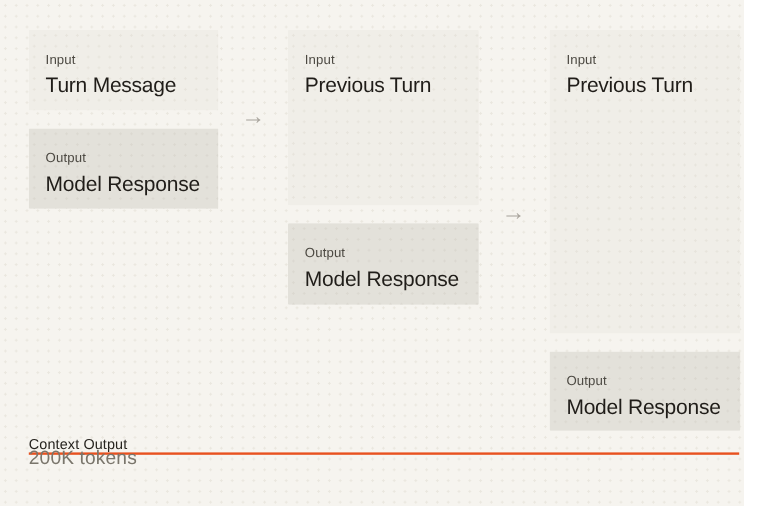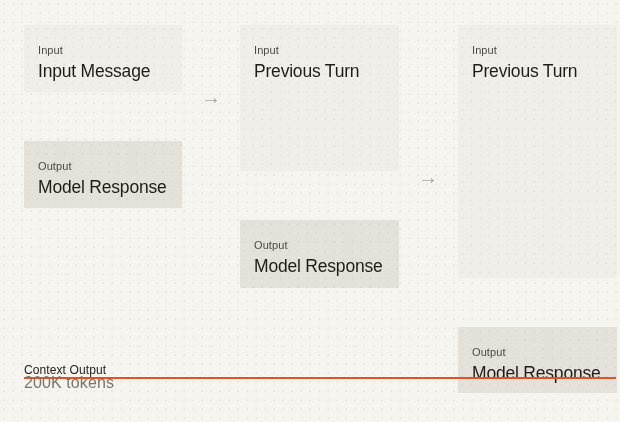--- a/index.html
+++ b/index.html
@@ -25,21 +25,20 @@
   }
   .box.input-box {
     background-color: #f0eee8;
     background-image: radial-gradient(#e7e4dc 1px, transparent 1px);
     background-size: 9px 9px;
   }
   .box.output-box {
     background-color: #e3e1da;
     background-image: radial-gradient(#dbd8d0 1px, transparent 1px);
     background-size: 9px 9px;
-    margin-top: 34px;
   }
   .box .kind-label {
     display: block;
     font-size: 11px;
     line-height: 13px;
     color: #4c4942;
     margin-bottom: 3px;
     letter-spacing: 0.1px;
   }
   .box .title {
@@ -96,21 +95,21 @@
   #arrow-1 { left: 200px; top: 87px; }
   #arrow-2 { left: 417px; top: 167px; }
 </style>
 </head>
 <body>
 
 <div class="canvas">
 
   <div class="box input-box" id="box-turn1-input">
     <span class="kind-label">Input</span>
-    <span class="title">Input Message</span>
+    <span class="title">Turn Message</span>
   </div>
   <div class="box output-box" id="box-turn1-output">
     <span class="kind-label">Output</span>
     <span class="title">Model Response</span>
   </div>
 
   <div class="arrow" id="arrow-1">→</div>
 
   <div class="box input-box" id="box-turn2-input">
     <span class="kind-label">Input</span>

